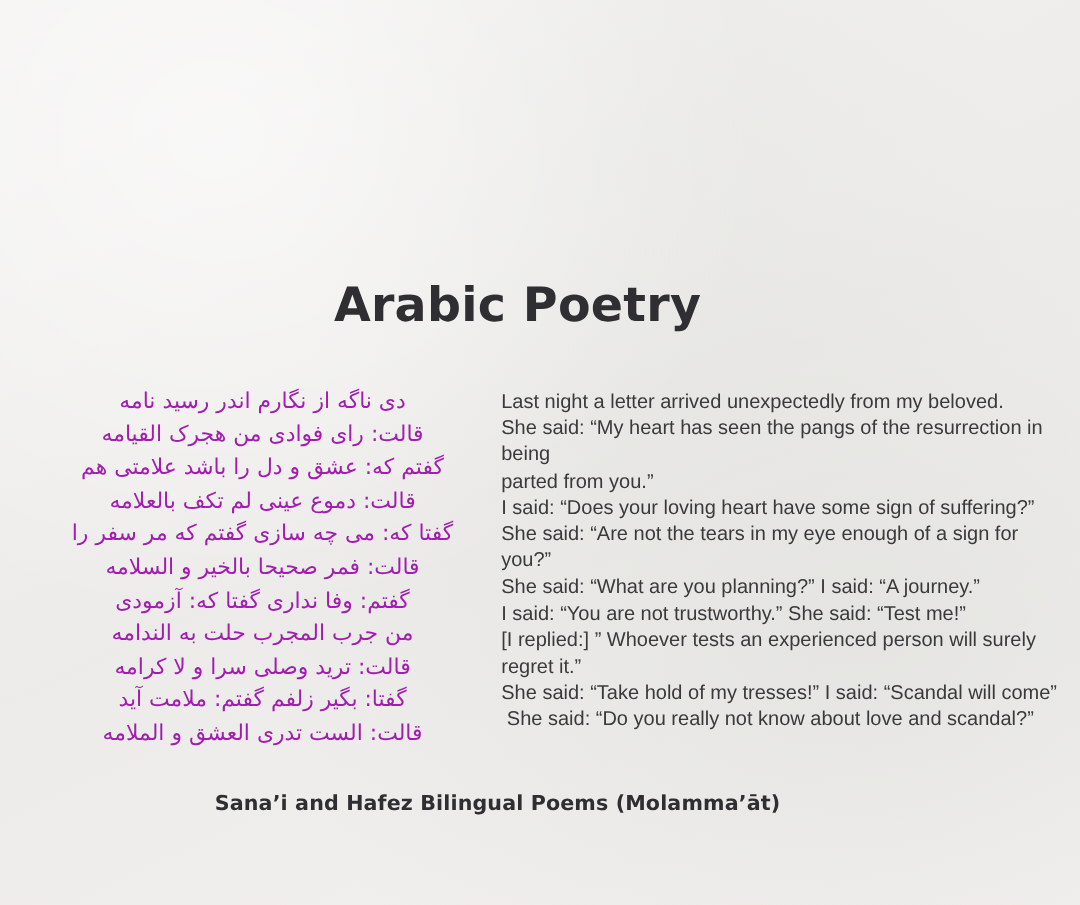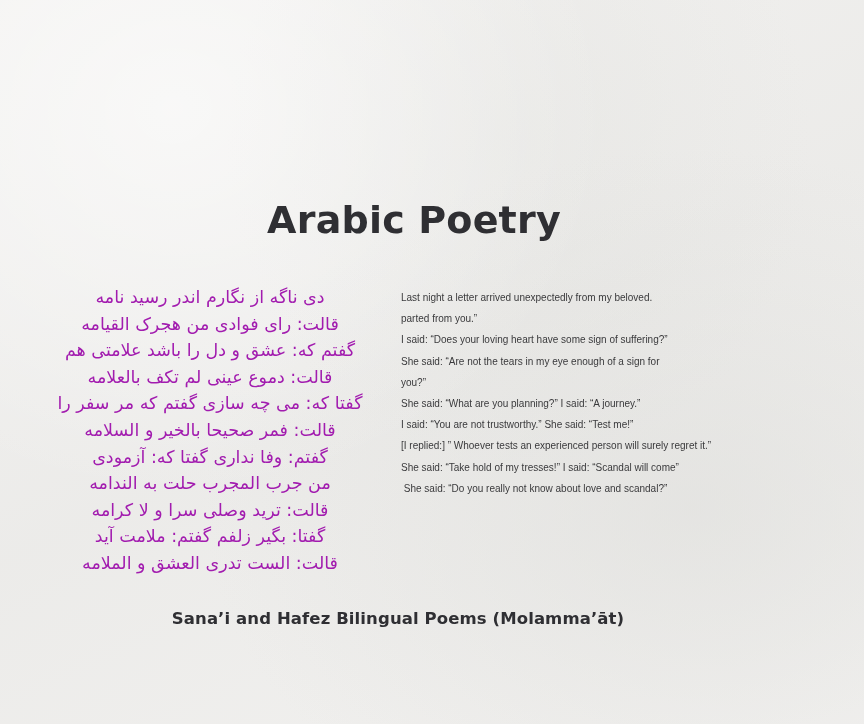--- a/index.html
+++ b/index.html
@@ -15,20 +15,21 @@
       background-image:
         radial-gradient(ellipse at 20% 15%, rgba(255,255,255,0.55) 0%, rgba(255,255,255,0) 45%),
         radial-gradient(ellipse at 80% 70%, rgba(220,220,217,0.55) 0%, rgba(220,220,217,0) 50%),
         radial-gradient(ellipse at 60% 20%, rgba(228,228,225,0.5) 0%, rgba(228,228,225,0) 40%),
         linear-gradient(155deg, rgba(255,255,255,0.25) 0%, rgba(230,230,228,0.35) 50%, rgba(255,255,255,0.2) 100%);
       color: #3a3a3c;
     }
     .page {
       position: absolute;
       inset: 0;
+      margin-top: 24px;
     }
     .title {
       position: absolute;
       left: 0;
       width: 828px;
       top: 198px;
       text-align: center;
       font-family: "DejaVu Sans", sans-serif;
       font-weight: bold;
       font-size: 38px;
@@ -52,21 +53,21 @@
     }
     .arabic li {
       white-space: nowrap;
     }
     .english {
       position: absolute;
       left: 401px;
       width: 463px;
       top: 287px;
       font-family: "Liberation Sans", sans-serif;
-      font-size: 10px;
+      font-size: 16px;
       line-height: 21.2px;
       color: #3a3a3c;
       margin: 0;
       padding: 0;
       list-style: none;
     }
     .english li {
       white-space: pre-wrap;
     }
     .caption {
@@ -97,20 +98,21 @@
     <li>قالت: فمر صحیحا بالخیر و السلامه</li>
     <li>گفتم: وفا نداری گفتا که: آزمودی</li>
     <li>من جرب المجرب حلت به الندامه</li>
     <li>قالت: ترید وصلی سرا و لا کرامه</li>
     <li>گفتا: بگیر زلفم گفتم: ملامت آید</li>
     <li>قالت: الست تدری العشق و الملامه</li>
   </ul>
 
   <ul class="english">
     <li>Last night a letter arrived unexpectedly from my beloved.</li>
+    <li>She said: “My heart has seen the pangs of the resurrection in being</li>
     <li>parted from you.”</li>
     <li>I said: “Does your loving heart have some sign of suffering?”</li>
     <li>She said: “Are not the tears in my eye enough of a sign for</li>
     <li>you?”</li>
     <li>She said: “What are you planning?” I said: “A journey.”</li>
     <li>I said: “You are not trustworthy.” She said: “Test me!”</li>
     <li>[I replied:] ” Whoever tests an experienced person will surely regret it.”</li>
     <li>She said: “Take hold of my tresses!” I said: “Scandal will come”</li>
     <li> She said: “Do you really not know about love and scandal?”</li>
   </ul>

